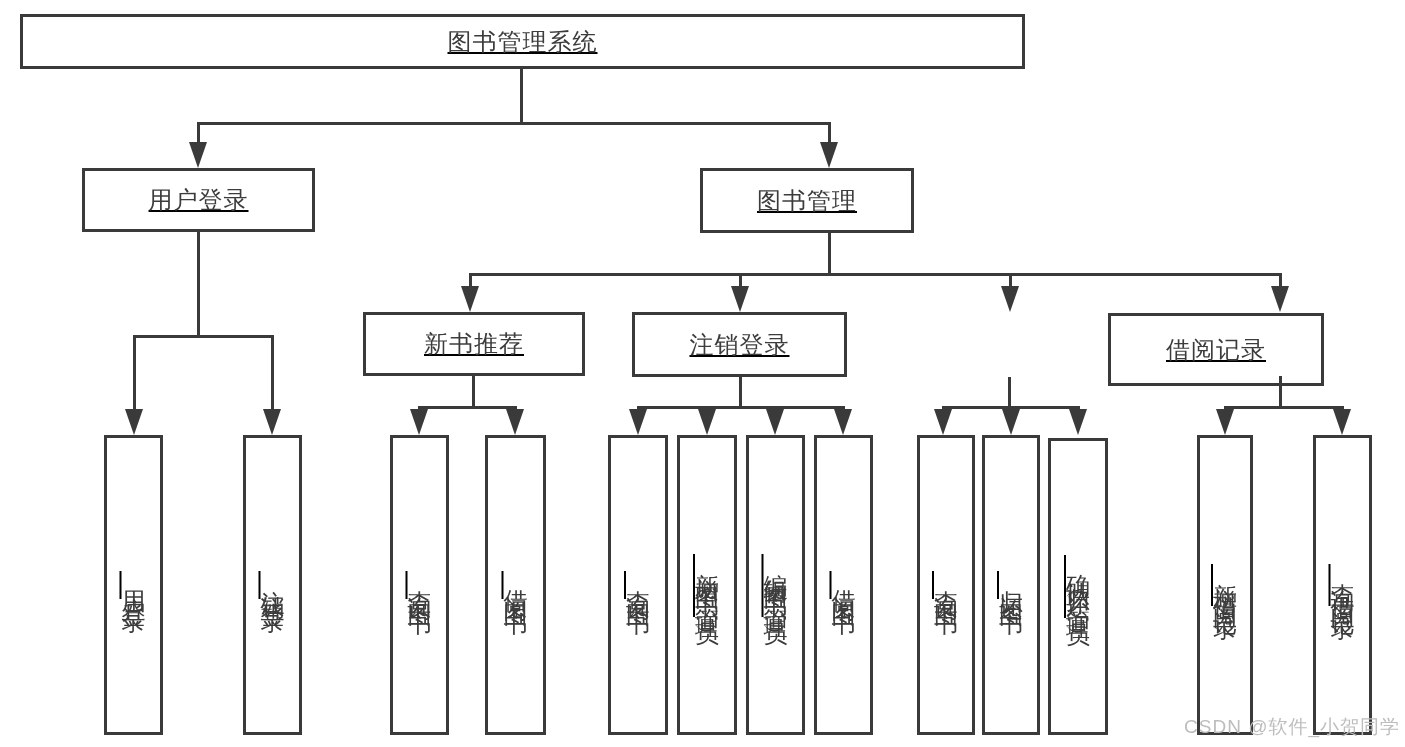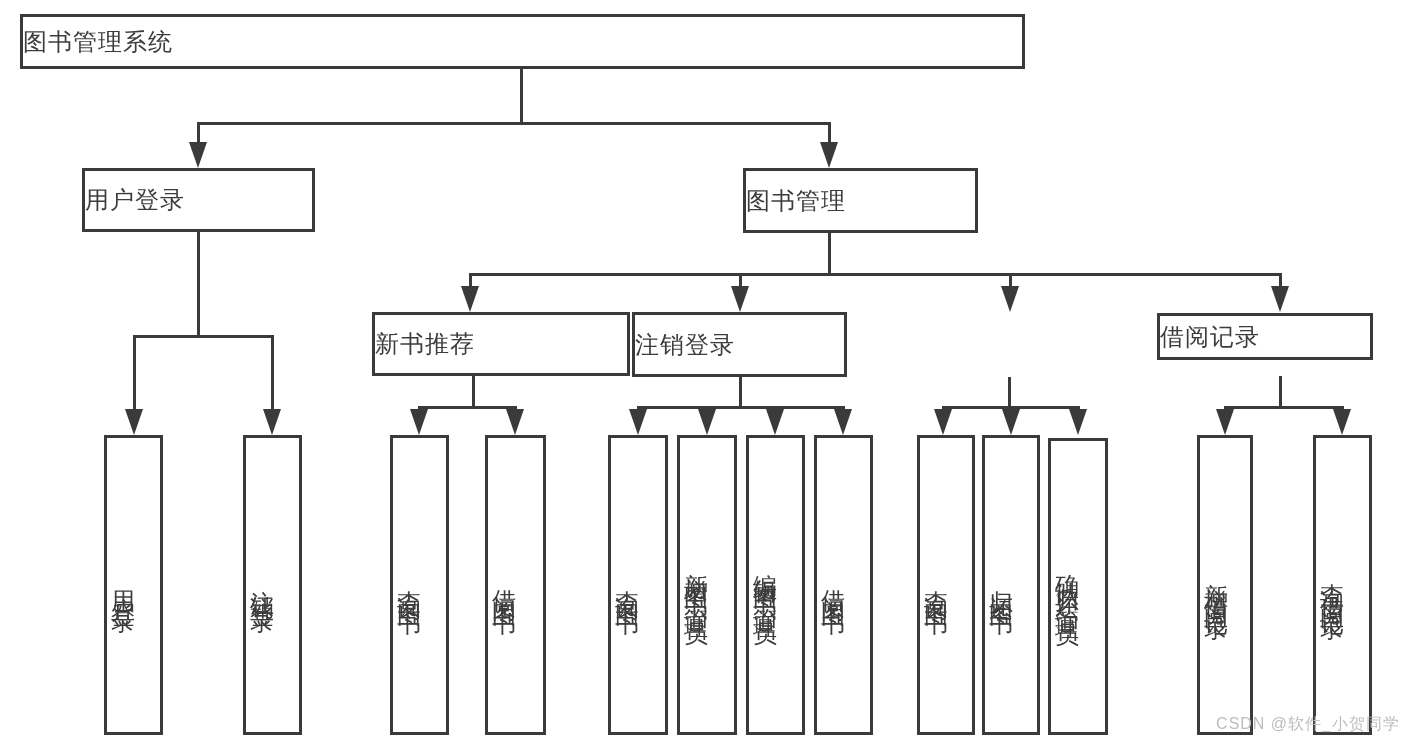--- a/index.html
+++ b/index.html
@@ -7,38 +7,38 @@
     --text:#3c3c3c;
     --wm:#bdbdbd;
   }
   html,body{margin:0;padding:0;background:#fff;}
   .canvas{
     position:relative;width:1405px;height:747px;background:#ffffff;overflow:hidden;
     font-family:"Liberation Sans", sans-serif;
   }
   .box{
     position:absolute;box-sizing:border-box;border:3px solid var(--line);
-    background:#fff;display:flex;align-items:center;justify-content:flex-start;
+    background:#fff;display:flex;align-items:center;justify-content:center;text-decoration:underline;
   }
   .hlabel{
     font-size:24px;color:var(--text);letter-spacing:1px;white-space:nowrap;
   }
   .vlabel{
     writing-mode:vertical-rl;text-orientation:mixed;
     font-size:24px;color:var(--text);letter-spacing:7px;white-space:nowrap;
   }
   .vline{position:absolute;width:3px;background:var(--line);}
   .hline{position:absolute;height:3px;background:var(--line);}
   .arrow{
     position:absolute;width:0;height:0;
     border-left:9px solid transparent;border-right:9px solid transparent;
     border-top:26px solid var(--line);
   }
   .watermark{
-    position:absolute;right:5px;top:714px;font-size:16px;color:var(--wm);
+    position:absolute;right:5px;top:714px;font-size:19px;color:var(--wm);
     letter-spacing:1px;white-space:nowrap;
   }
 </style>
 </head>
 <body>
 
 <div class="canvas">
 
   <div class="box" style="left:20px;top:14px;width:1005px;height:55px">
     <span class="hlabel">图书管理系统</span>
@@ -49,21 +49,21 @@
     <div class="hline" style="left:197px;top:122px;width:634px"></div>
     <div class="vline" style="left:197px;top:122px;height:24px"></div>
     <div class="arrow" style="left:189px;top:142px"></div>
     <div class="vline" style="left:828px;top:122px;height:24px"></div>
     <div class="arrow" style="left:820px;top:142px"></div>
   </div>
 
   <div class="box" style="left:82px;top:168px;width:233px;height:64px">
     <span class="hlabel">用户登录</span>
   </div>
-  <div class="box" style="left:743px;top:168px;width:235px;height:65px">
+  <div class="box" style="left:700px;top:168px;width:214px;height:65px">
     <span class="hlabel">图书管理</span>
   </div>
 
   <div>
     <div class="vline" style="left:197px;top:232px;height:106px"></div>
     <div class="hline" style="left:133px;top:335px;width:141px"></div>
     <div class="vline" style="left:133px;top:335px;height:78px"></div>
     <div class="arrow" style="left:125px;top:409px"></div>
     <div class="vline" style="left:271px;top:335px;height:78px"></div>
     <div class="arrow" style="left:263px;top:409px"></div>
@@ -75,27 +75,27 @@
     <div class="vline" style="left:469px;top:273px;height:17px"></div>
     <div class="arrow" style="left:461px;top:286px"></div>
     <div class="vline" style="left:739px;top:273px;height:17px"></div>
     <div class="arrow" style="left:731px;top:286px"></div>
     <div class="vline" style="left:1009px;top:273px;height:17px"></div>
     <div class="arrow" style="left:1001px;top:286px"></div>
     <div class="vline" style="left:1279px;top:273px;height:17px"></div>
     <div class="arrow" style="left:1271px;top:286px"></div>
   </div>
 
-  <div class="box" style="left:372px;top:312px;width:258px;height:64px">
+  <div class="box" style="left:363px;top:312px;width:222px;height:64px">
     <span class="hlabel">新书推荐</span>
   </div>
   <div class="box" style="left:632px;top:312px;width:215px;height:65px">
     <span class="hlabel">注销登录</span>
   </div>
-  <div class="box" style="left:1157px;top:313px;width:216px;height:47px">
+  <div class="box" style="left:1108px;top:313px;width:216px;height:73px">
     <span class="hlabel">借阅记录</span>
   </div>
 
   <div>
     <div class="vline" style="left:472px;top:376px;height:33px"></div>
     <div class="hline" style="left:418px;top:406px;width:99px"></div>
     <div class="vline" style="left:418px;top:406px;height:8px"></div>
     <div class="arrow" style="left:410px;top:409px"></div>
     <div class="vline" style="left:514px;top:406px;height:8px"></div>
     <div class="arrow" style="left:506px;top:409px"></div>

